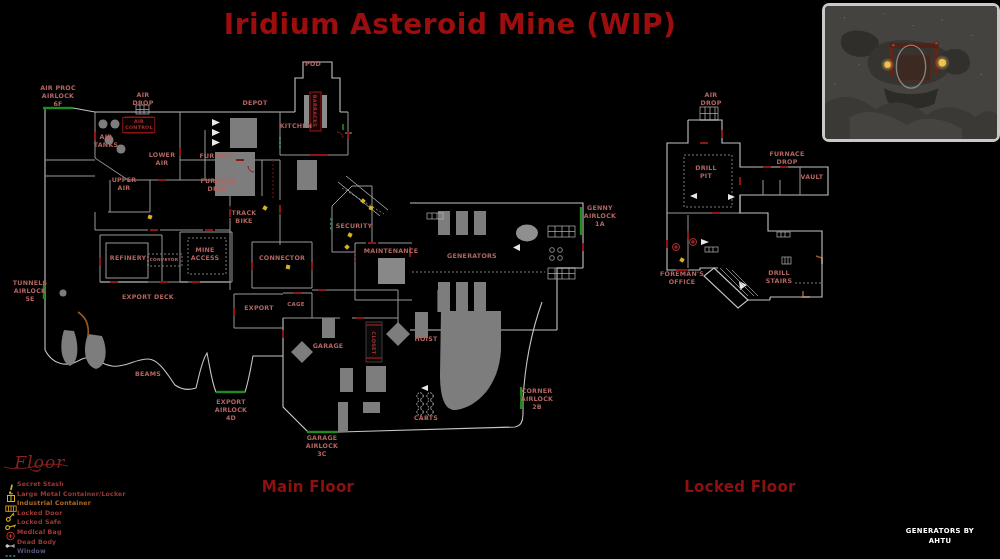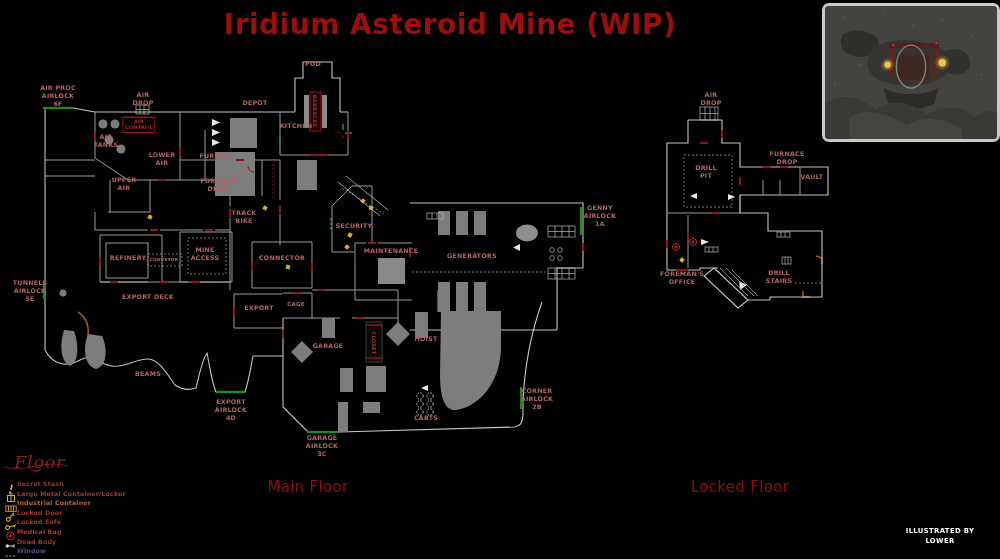--- a/index.html
+++ b/index.html
@@ -1,21 +1,21 @@
 <!DOCTYPE html>
 <html><head>
 <meta charset="utf-8">
 <style>
   html,body{margin:0;padding:0;background:#000;}
   #stage{position:relative;width:1000px;height:559px;background:#000;overflow:hidden;
          font-family:"DejaVu Sans","Liberation Sans",sans-serif;}
   #map-svg{position:absolute;left:0;top:0;}
   .page-title{position:absolute;left:450px;top:8px;transform:translateX(-50%);
     font-size:28px;font-weight:bold;color:#9c0e0e;white-space:nowrap;letter-spacing:.5px;}
-  .floor-title{position:absolute;transform:translate(-50%,-50%);font-size:15px;font-weight:normal;
+  .floor-title{position:absolute;transform:translate(-50%,-50%);font-size:15px;font-weight:bold;
     color:#8e1111;white-space:nowrap;letter-spacing:.3px;}
   #main-floor-title{left:308px;top:487px;}
   #lower-floor-title{left:740px;top:487px;}
   .map-label{position:absolute;transform:translate(-50%,-50%);color:#b26560;font-size:6.3px;
     font-weight:bold;text-align:center;white-space:pre-line;line-height:1.25;letter-spacing:.25px;}
   .map-label.boxed{border:1px solid #8c1616;padding:1px 2px;background:#0a0202;}
   
   #inset{position:absolute;left:822px;top:3px;width:172px;height:133px;border:3px solid #c9c9c9;
     border-radius:7px;overflow:hidden;background:#44423e;}
   
@@ -376,22 +376,22 @@
         <div class="legend-row">
           <span class="legend-icon"><svg width="12" height="10" viewBox="0 0 12 10">
               <path d="M0.5,5 H11.5" stroke="#2e8b8b" stroke-width="1.4" stroke-dasharray="2.2,1.6" fill="none"></path>
             </svg></span>
           <span class="legend-label" style="color: rgb(86, 86, 126);">Window</span>
         </div>
       </div>
   </div>
 
   <div id="credit">
-    <div>ILLUSTRATED BY</div>
-    <div>LOWER</div>
+    <div>GENERATORS BY</div>
+    <div>AHTU</div>
   </div>
 
   <div id="inset">
     <svg width="172" height="133" viewBox="0 0 176 136">
       <defs>
         <radialGradient id="glow" cx="50%" cy="50%" r="50%">
           <stop offset="0%" stop-color="#f2c24e" stop-opacity="0.85"></stop>
           <stop offset="100%" stop-color="#f2c24e" stop-opacity="0"></stop>
         </radialGradient>
       </defs>

